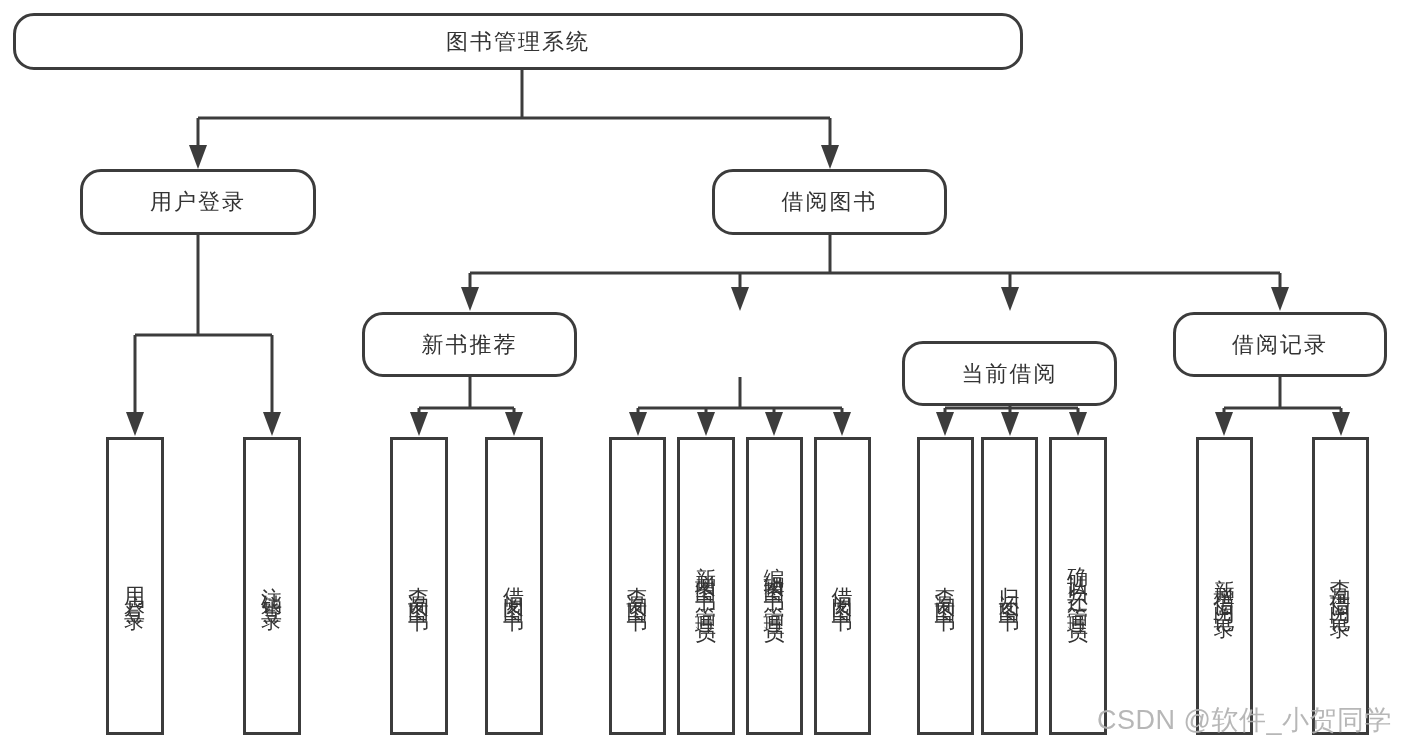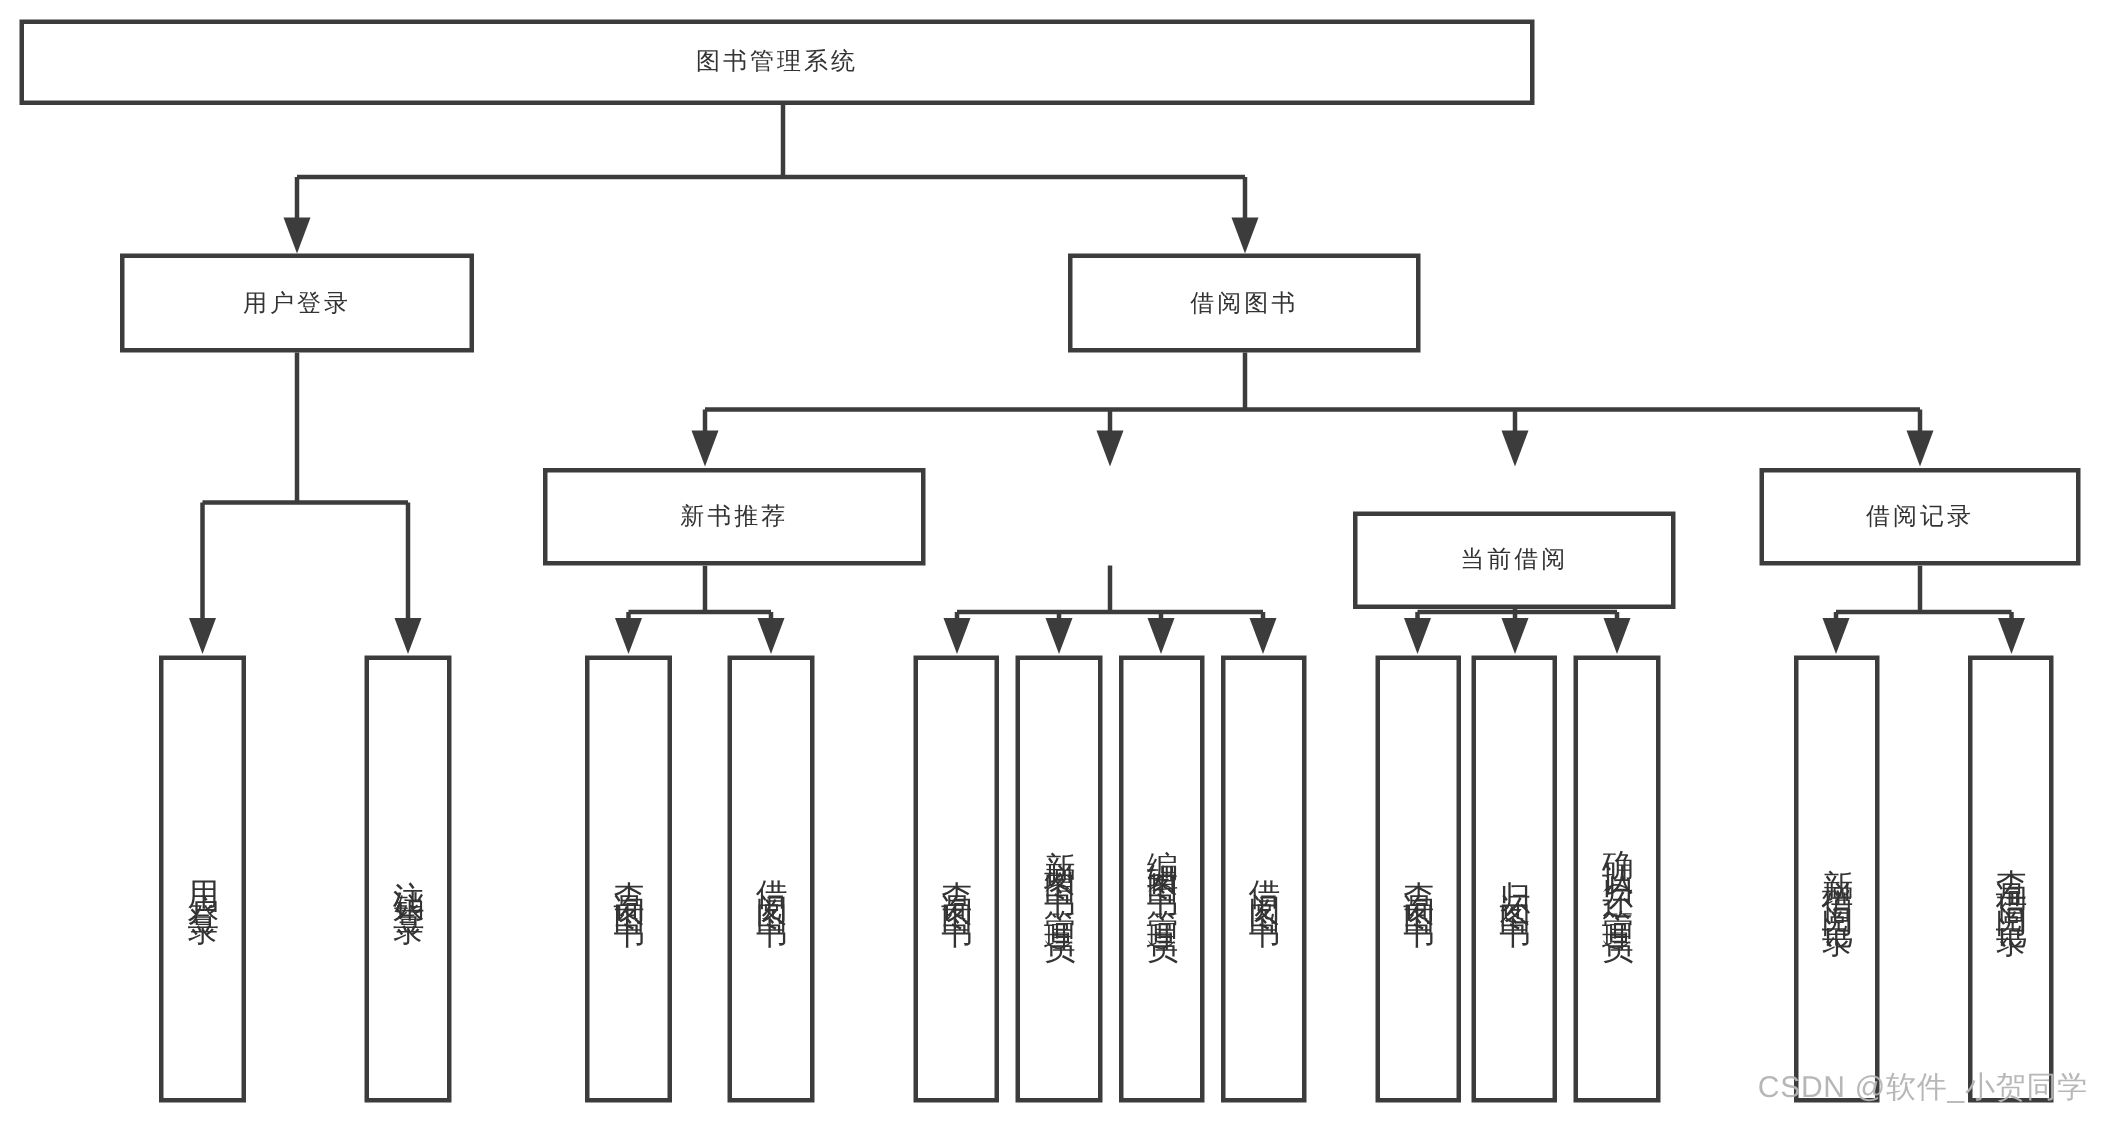--- a/index.html
+++ b/index.html
@@ -27,36 +27,37 @@
     box-sizing: border-box;
     background: #ffffff;
     border: 3px solid #3c3c3c;
     display: flex;
     align-items: center;
     justify-content: center;
     z-index: 2;
     color: #333333;
   }
   .node {
-    font-size: 16px;
+    font-size: 22px;
     letter-spacing: 2px;
     white-space: nowrap;
+    border-radius: 21px;
   }
   .vnode .vtext {
     writing-mode: vertical-rl;
     text-orientation: mixed;
     font-size: 21px;
     letter-spacing: 8px;
     line-height: 1;
   }
   .watermark {
     position: absolute;
     right: 13px;
     bottom: 9px;
-    font-size: 20px;
+    font-size: 27px;
     letter-spacing: 0.5px;
     color: #b4b4b4;
     opacity: 0.95;
     z-index: 10;
     white-space: nowrap;
   }
 </style>
 </head>
 <body>
 
@@ -143,21 +144,21 @@
       <polygon points="1215,412 1233,412 1224,436"></polygon>
       <polygon points="1332,412 1350,412 1341,436"></polygon>
     </g>
   </svg>
 
   <div class="node" style="left:13px; top:13px; width:1010px; height:57px;">图书管理系统</div>
 
   <div class="node" style="left:80px; top:169px; width:236px; height:66px;">用户登录</div>
   <div class="node" style="left:712px; top:169px; width:235px; height:66px;">借阅图书</div>
 
-  <div class="node" style="left:362px; top:312px; width:255px; height:65px;">新书推荐</div>
+  <div class="node" style="left:362px; top:312px; width:215px; height:65px;">新书推荐</div>
   <div class="node" style="left:902px; top:312px; width:215px; height:65px;margin-top:29px;">当前借阅</div>
   <div class="node" style="left:1173px; top:312px; width:214px; height:65px;">借阅记录</div>
 
   <div class="vnode" style="left:106px; top:437px; width:58px; height:298px;">
     <span class="vtext">用户登录</span>
   </div>
   <div class="vnode" style="left:243px; top:437px; width:58px; height:298px;">
     <span class="vtext">注销登录</span>
   </div>
 

